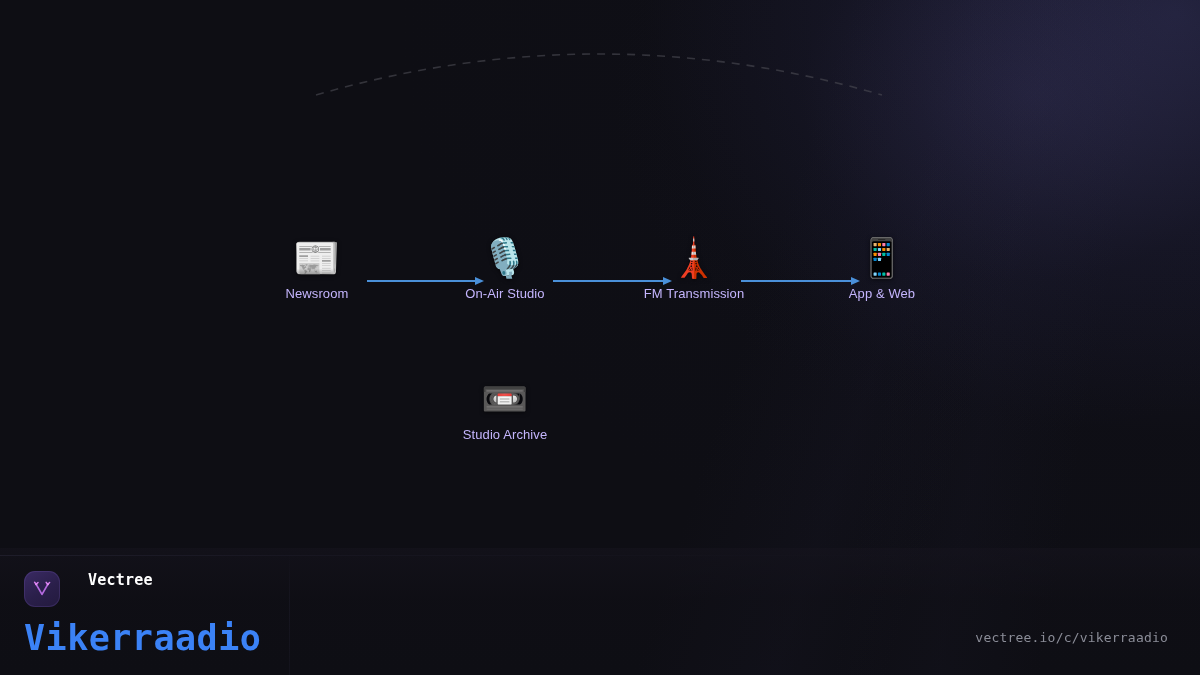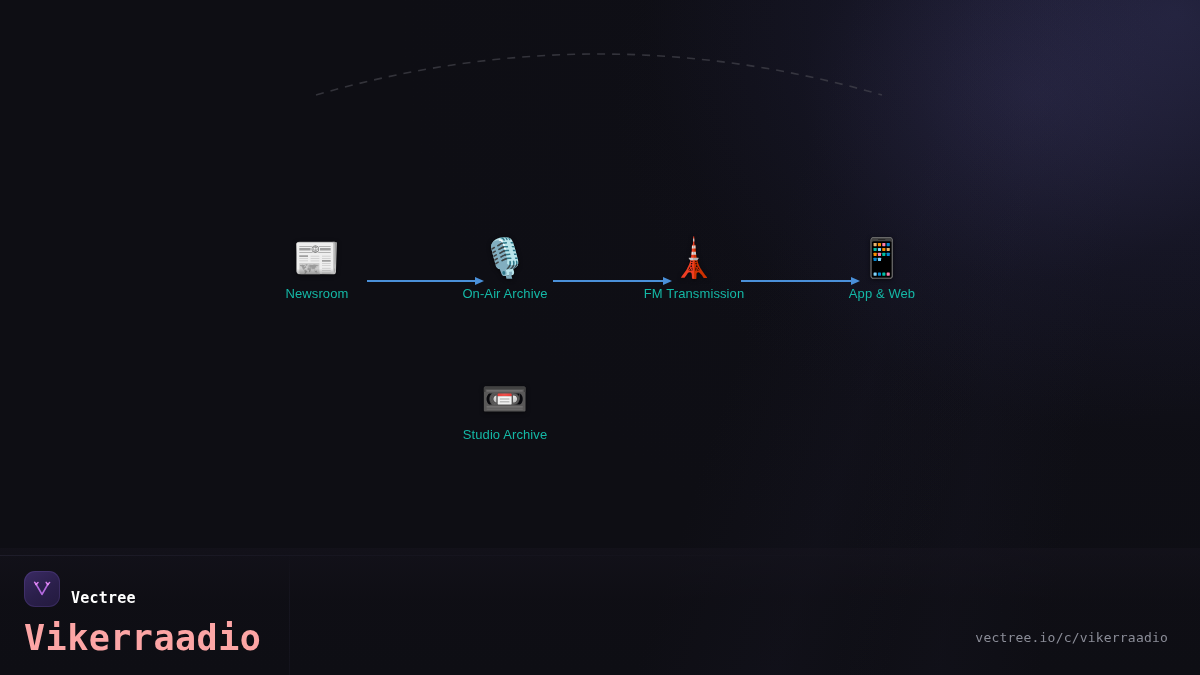--- a/index.html
+++ b/index.html
@@ -63,37 +63,37 @@
     font-size:38px;
     line-height:44px;
     height:44px;
     display:block;
     filter:drop-shadow(0 1px 2px rgba(0,0,0,0.55));
   }
   .node-label{
     margin-top:6px;
     font-size:13px;
     line-height:16px;
-    color:#14b8a6;
+    color:#c4b5fd;
     letter-spacing:0.1px;
     white-space:nowrap;
   }
 
   
   #footer{
     position:absolute;
     left:24px;
     bottom:14px;
     right:24px;
     height:90px;
   }
   #brand-row{
     display:flex;
-    align-items:flex-end;
-    gap:11px;
+    align-items:flex-start;
+    gap:28px;
     height:36px;
   }
   #brand-logo{
     width:36px; height:36px;
     border-radius:11px;
     background:linear-gradient(150deg,#3a2a63 0%, #2a1f4a 55%, #231a3e 100%);
     box-shadow:inset 0 0 0 1px rgba(130,100,200,0.20);
     display:flex; align-items:center; justify-content:center;
     flex:0 0 auto;
   }
@@ -103,21 +103,21 @@
     font-size:15px;
     color:#ffffff;
     letter-spacing:0.2px;
   }
   #page-title{
     margin-top:9px;
     font-family:"DejaVu Sans Mono","Liberation Mono",monospace;
     font-weight:bold;
     font-size:35px;
     line-height:44px;
-    color:#fca5a5;
+    color:#3b82f6;
     letter-spacing:0.5px;
   }
   #footer-url{
     position:absolute;
     right:8px;
     bottom:16px;
     font-family:"DejaVu Sans Mono","Liberation Mono",monospace;
     font-size:13px;
     color:#8b8d98;
     letter-spacing:0.2px;
@@ -153,21 +153,21 @@
       </g>
   </svg>
 
   <div class="node" style="left:317px; top:236px;">
     <span class="node-icon">📰</span>
     <span class="node-label">Newsroom</span>
   </div>
 
   <div class="node" style="left:505px; top:236px;">
     <span class="node-icon">🎙️</span>
-    <span class="node-label">On-Air Archive</span>
+    <span class="node-label">On-Air Studio</span>
   </div>
 
   <div class="node" style="left:694px; top:236px;">
     <span class="node-icon">🗼</span>
     <span class="node-label">FM Transmission</span>
   </div>
 
   <div class="node" style="left:882px; top:236px;">
     <span class="node-icon">📱</span>
     <span class="node-label">App &amp; Web</span>

